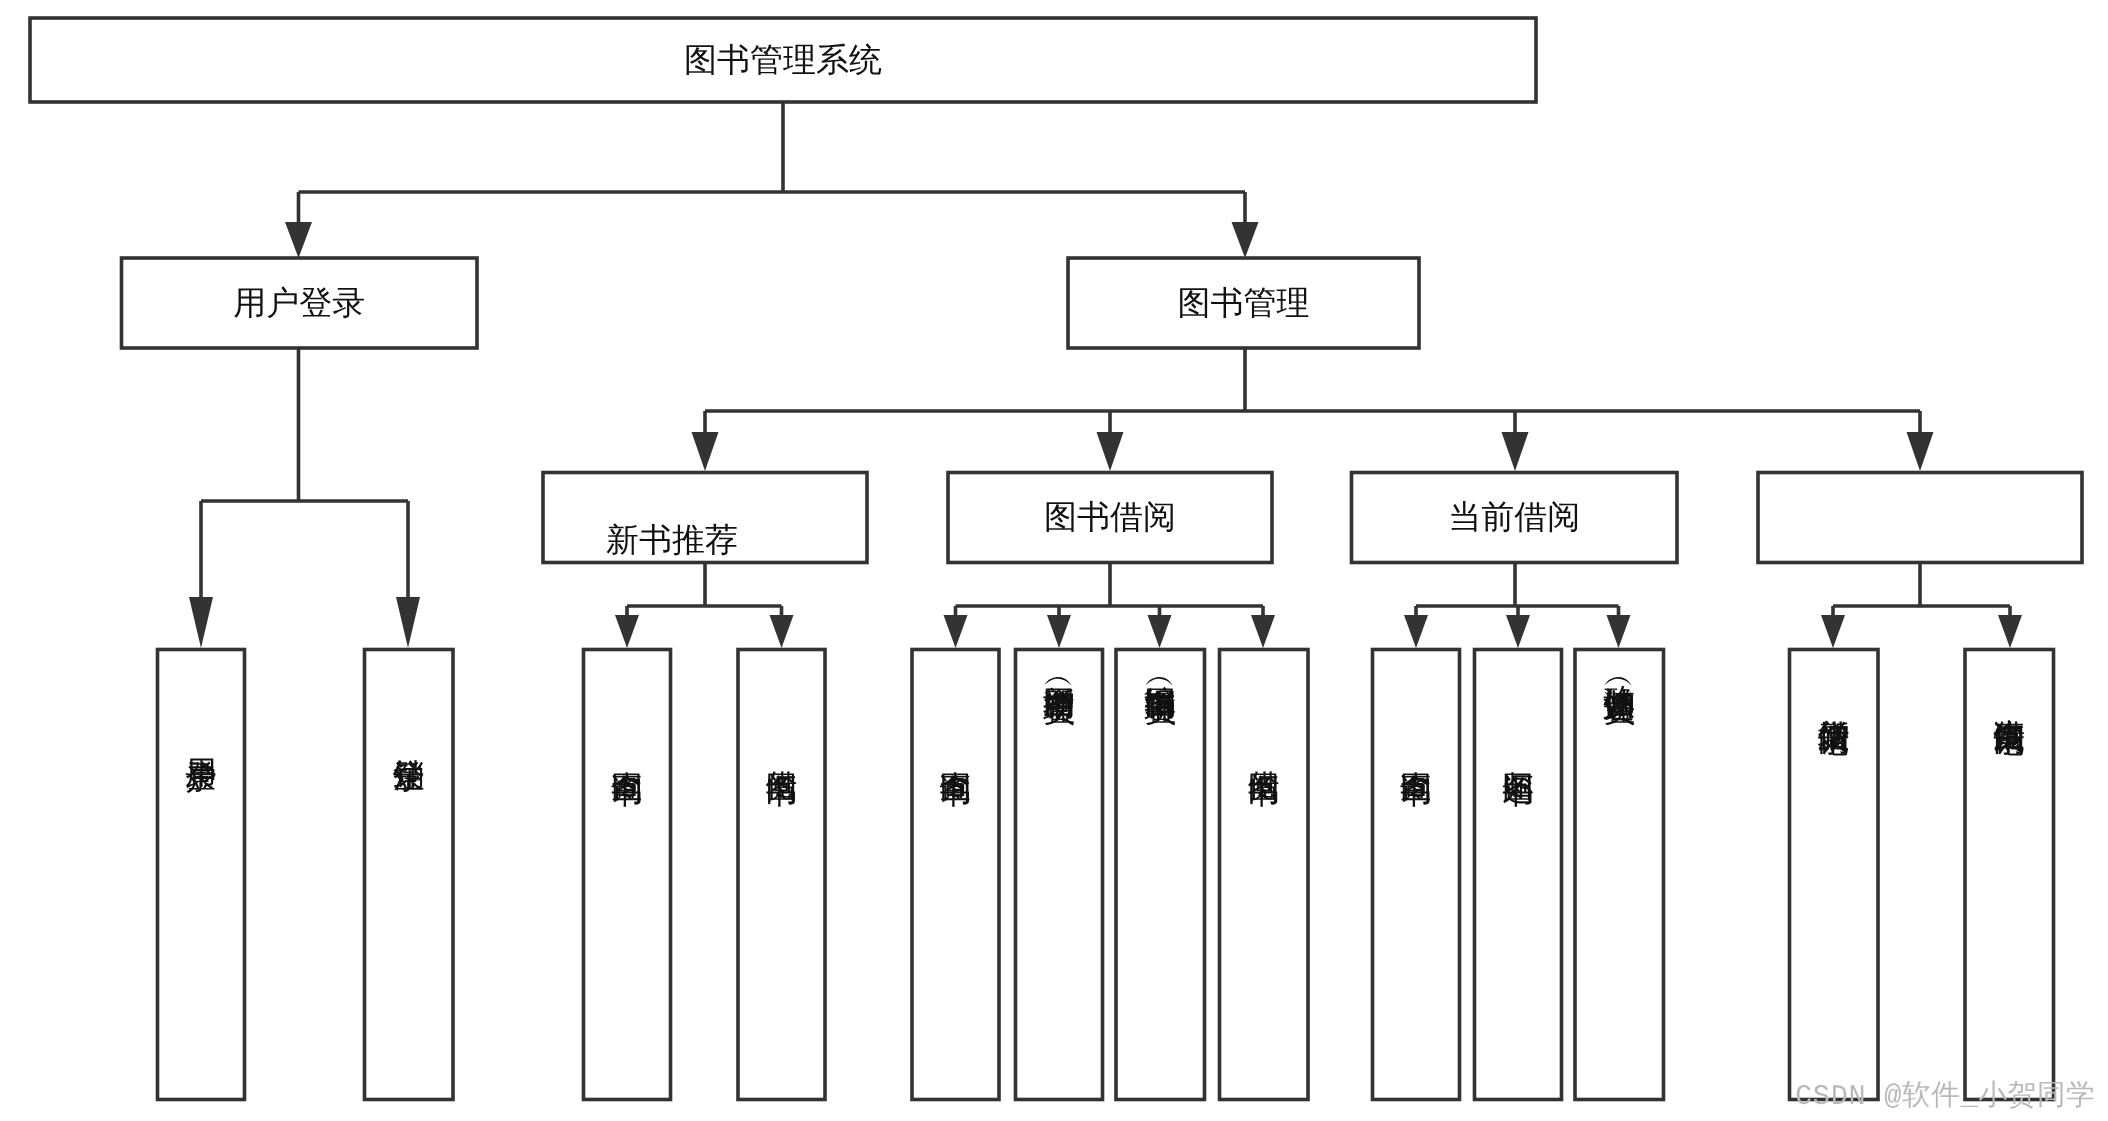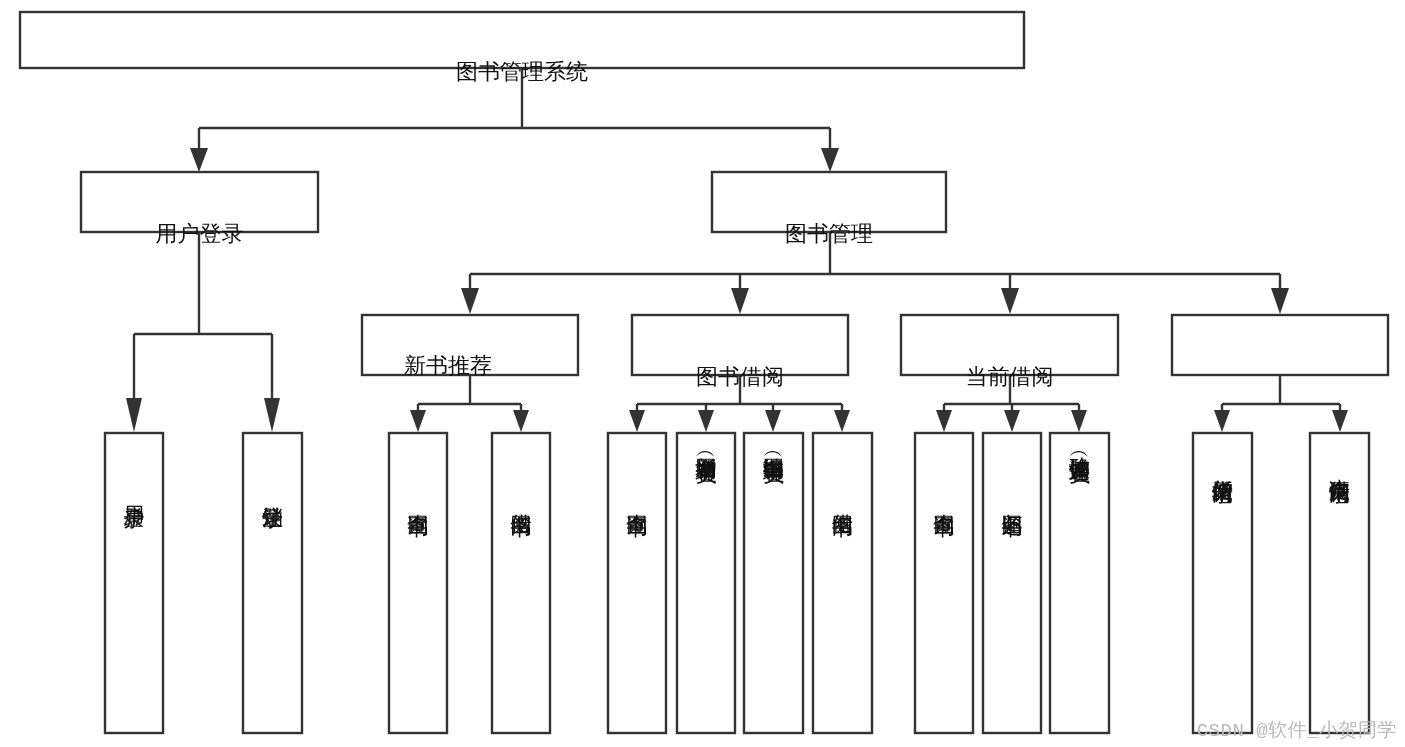--- a/index.html
+++ b/index.html
@@ -61,21 +61,20 @@
   .hlabel {
     position: absolute;
     font-family: "DejaVu Sans", "Liberation Sans", sans-serif;
     font-size: 22px;
     color: #111111;
     display: flex;
     align-items: center;
     justify-content: center;
     white-space: nowrap;
     pointer-events: none;
-    margin-top: 32px;
   }
   #watermark {
     position: absolute;
     right: 8px;
     bottom: 4px;
     font-family: Liberation Mono, monospace;
     font-size: 19px;
     color: #b9b9b9;
     white-space: nowrap;
     letter-spacing: 0.5px;
@@ -193,21 +192,21 @@
 
     <rect class="node-box" x="1193" y="433" width="59" height="300"></rect>
     <rect class="node-box" x="1310" y="433" width="59" height="300"></rect>
   </svg>
 
   <div class="hlabel" style="left:20px; top:12px; width:1004px; height:56px;">图书管理系统</div>
 
   <div class="hlabel" style="left:81px; top:172px; width:237px; height:60px;">用户登录</div>
   <div class="hlabel" style="left:712px; top:172px; width:234px; height:60px;font-family:Liberation Serif, serif;">图书管理</div>
 
-  <div class="hlabel" style="left:362px; top:304px; width:172px; height:60px;">新书推荐</div>
+  <div class="hlabel" style="left:362px; top:330px; width:172px; height:60px;">新书推荐</div>
   <div class="hlabel" style="left:632px; top:315px; width:216px; height:60px;">图书借阅</div>
   <div class="hlabel" style="left:901px; top:315px; width:217px; height:60px;">当前借阅</div>
 
   <div class="vlabel" style="left:105px; top:489px; width:58px; height:244px;">用户登录</div>
   <div class="vlabel" style="left:243px; top:489px; width:59px; height:244px;">注销登录</div>
 
   <div class="vlabel" style="left:389px; top:497px; width:58px; height:236px;">查询图书</div>
   <div class="vlabel" style="left:492px; top:497px; width:58px; height:236px;">借阅图书</div>
 
   <div class="vlabel" style="left:608px; top:497px; width:58px; height:236px;">查询图书</div>

